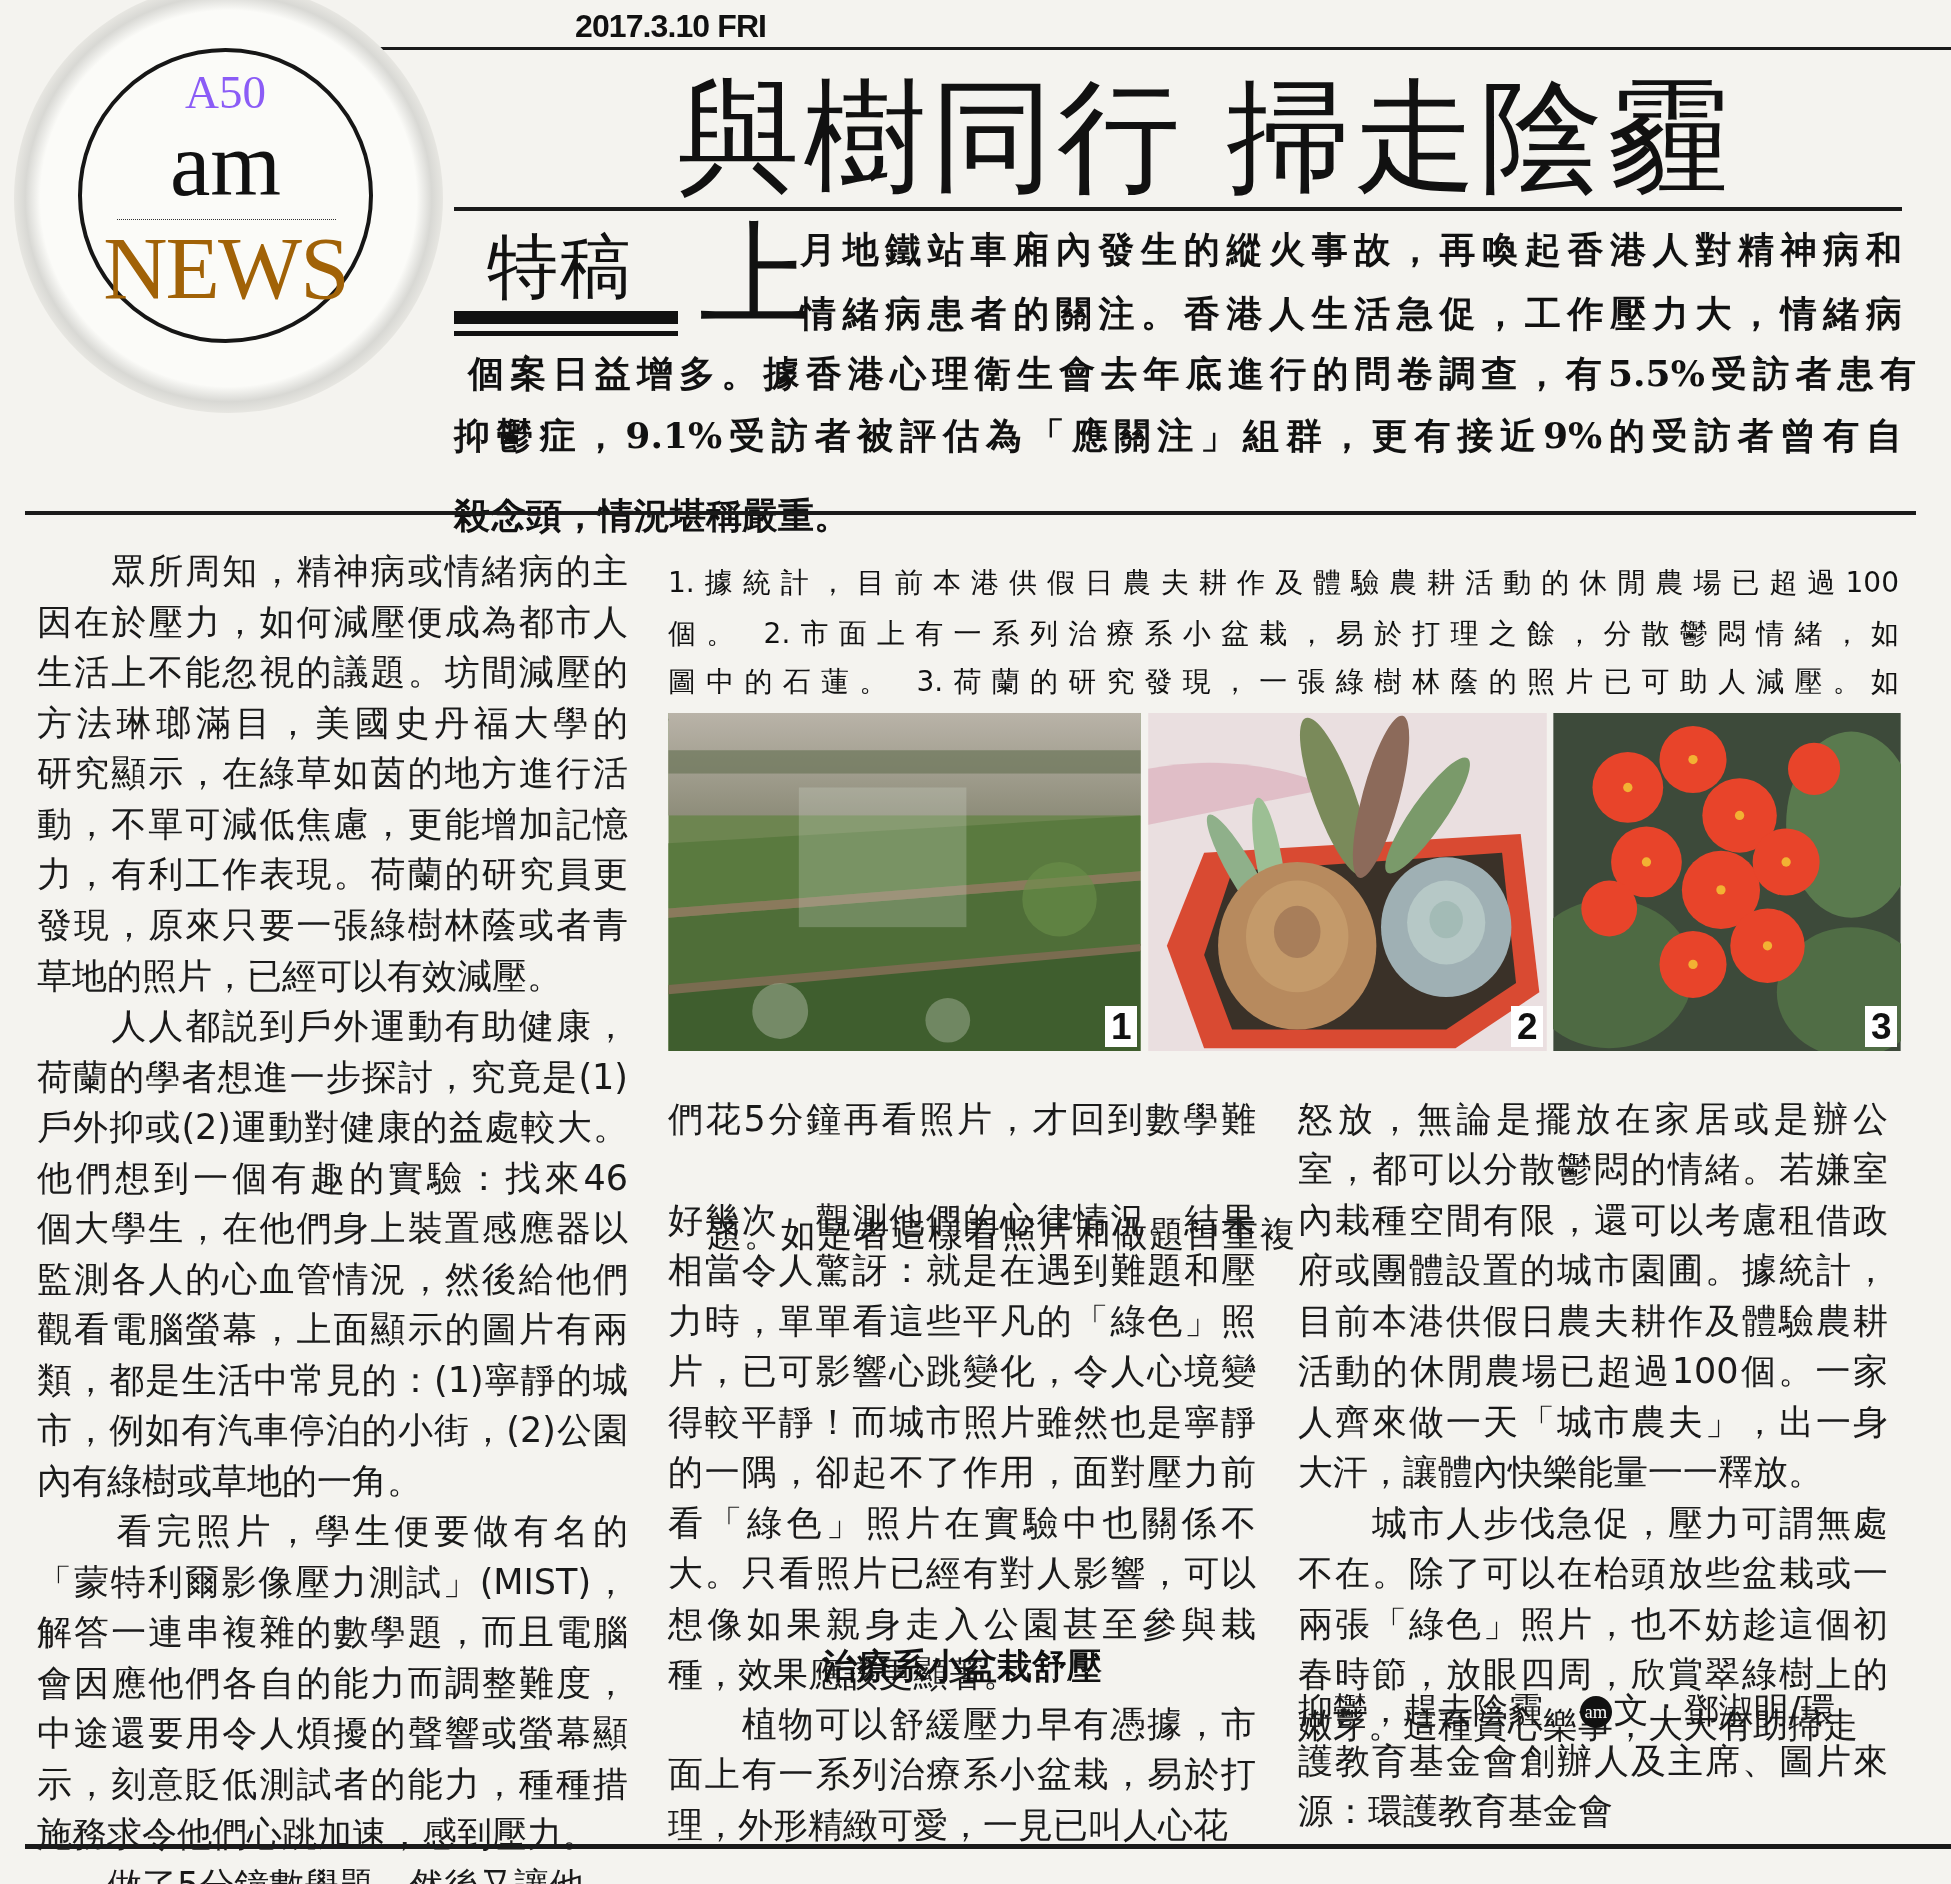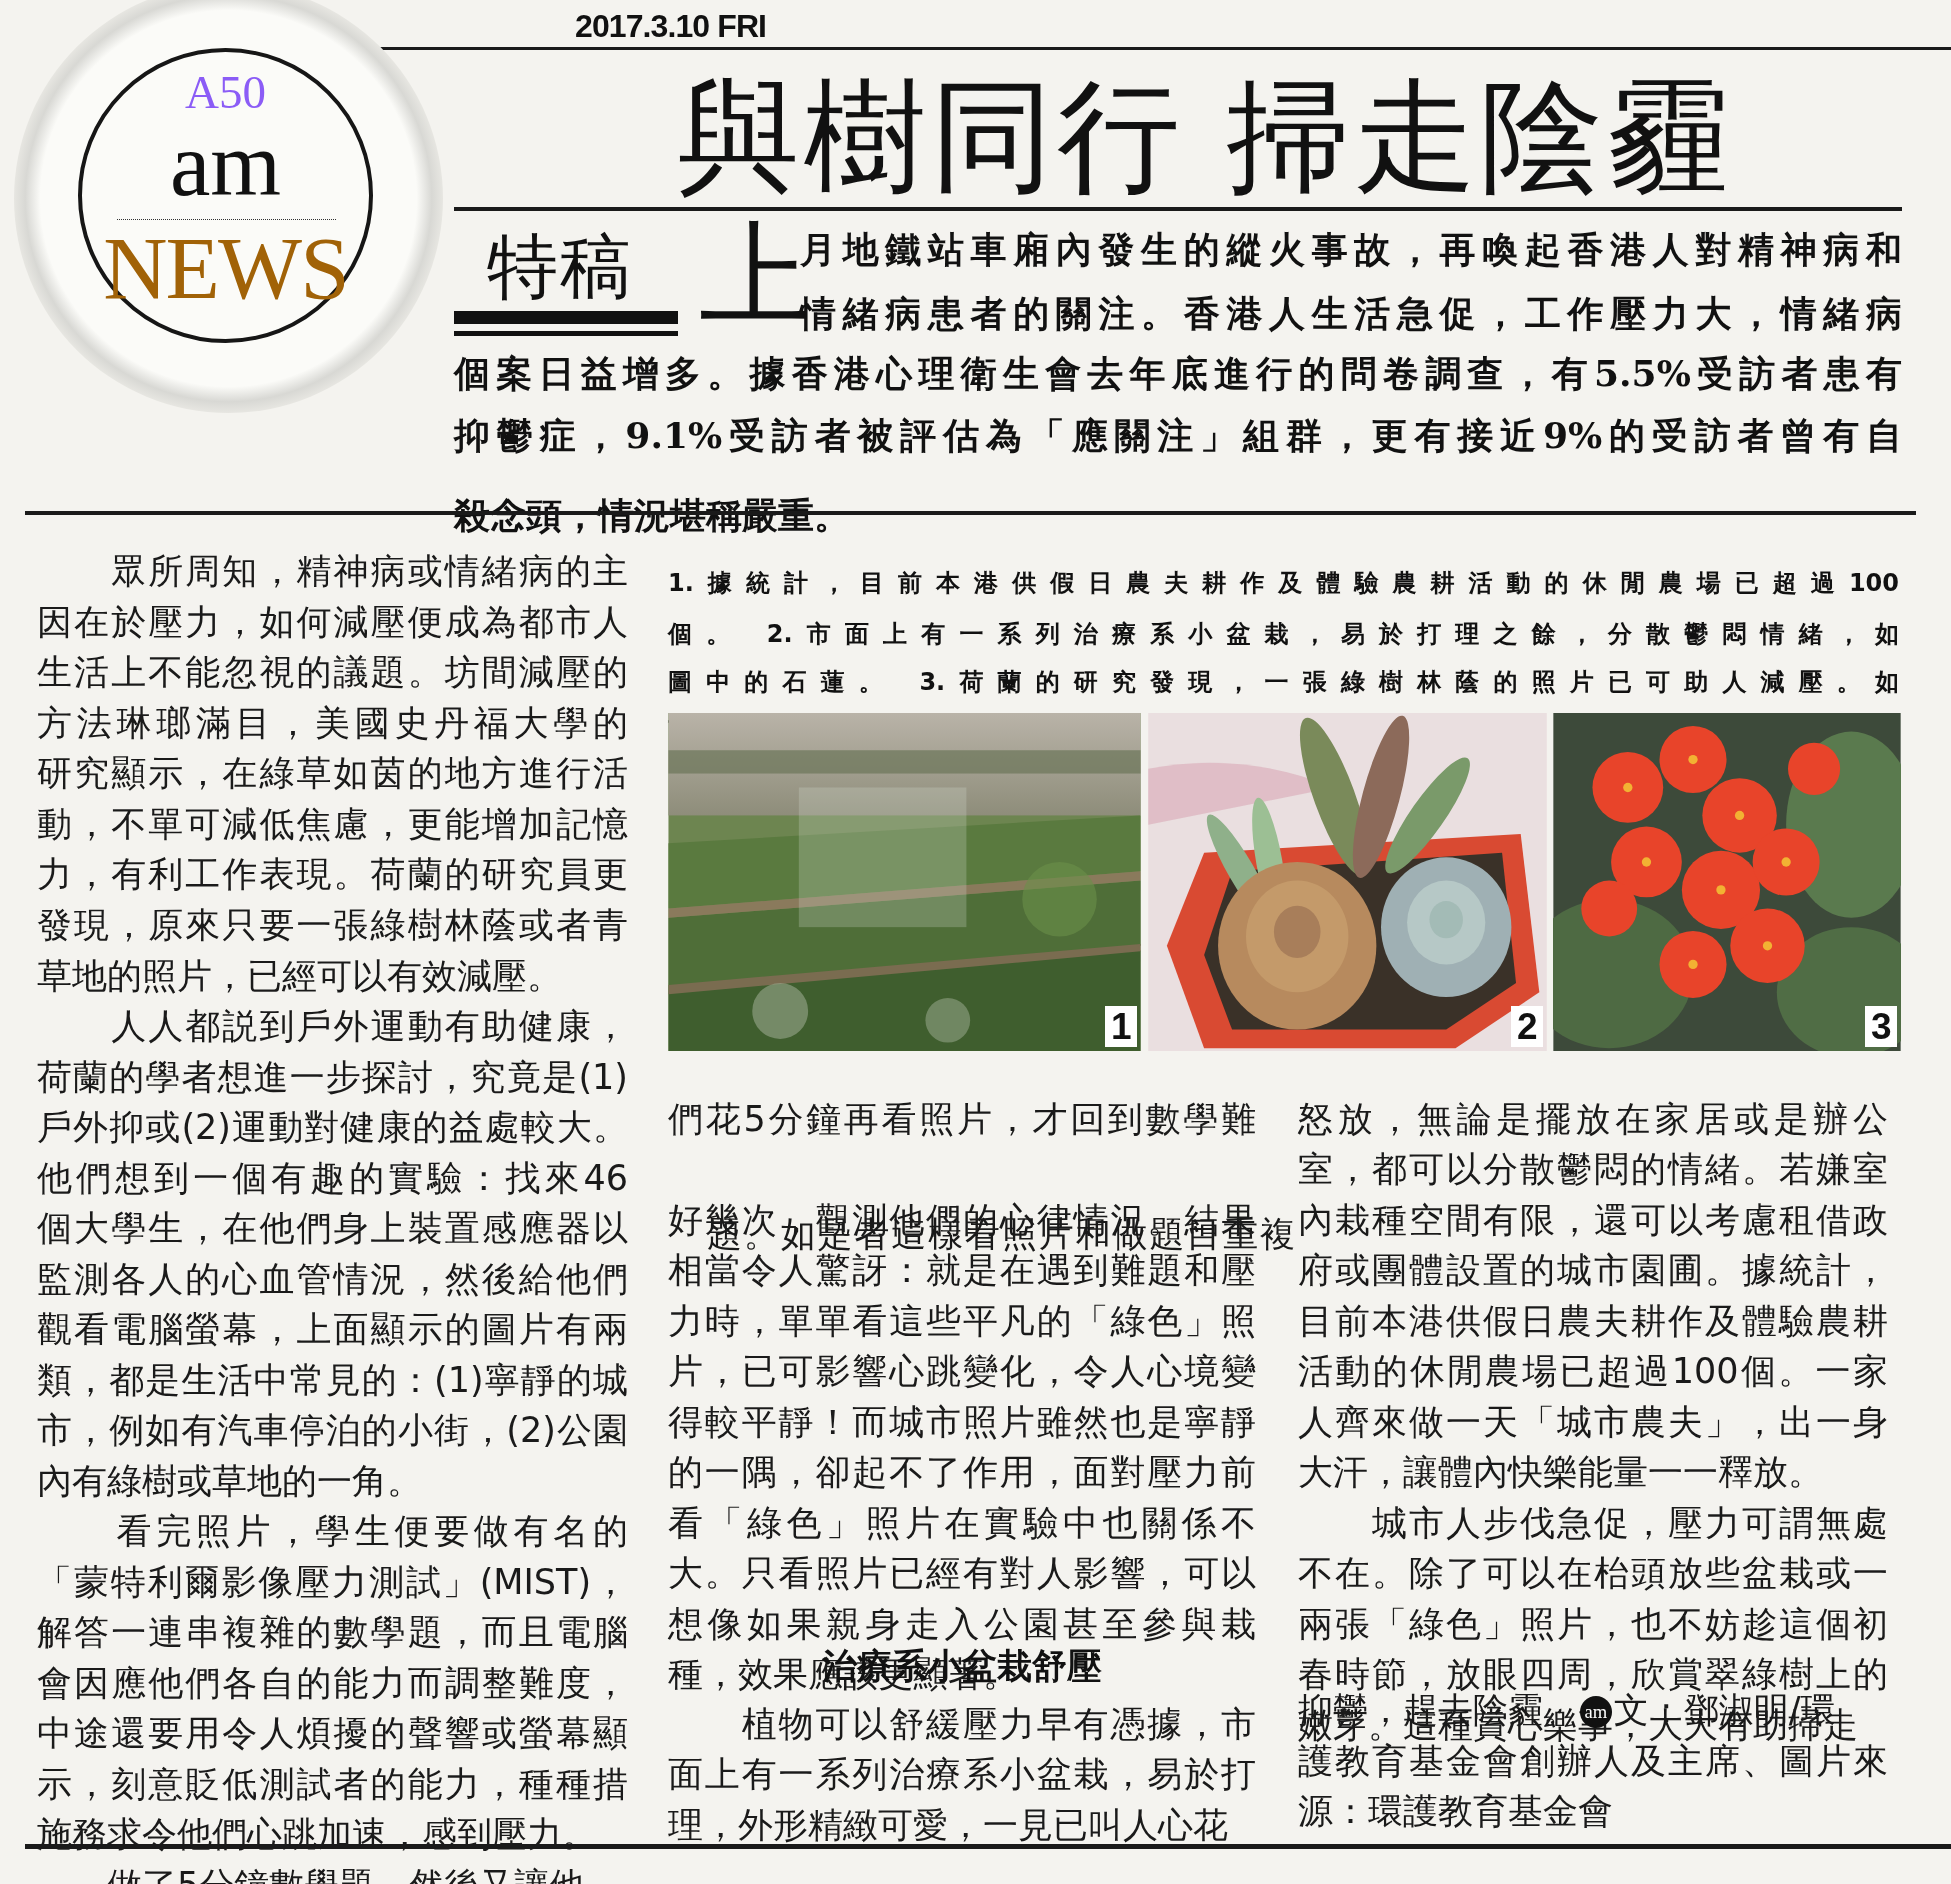--- a/index.html
+++ b/index.html
@@ -41,21 +41,21 @@
   .lead-line {
     font-size:36px; font-weight:bold; line-height:50px; white-space:nowrap; color:#111;
     font-family:"DejaVu Serif", serif;
   }
   .col-line {
     position:absolute; font-size:35px; line-height:50px; white-space:nowrap; color:#1a1a1a;
     display:flex; justify-content:space-between;
   }
   .col-line span { display:inline-block; }
   .caption-line {
-    position:absolute; font-size:24px; font-weight:bold; line-height:48px; white-space:nowrap; color:#111;
+    position:absolute; font-size:28px; font-weight:normal; line-height:48px; white-space:nowrap; color:#111;
     display:flex; justify-content:space-between;
   }
   .subhead { position:absolute; font-size:35px; font-weight:bold; color:#111; text-align:center; }
   .photo { position:absolute; overflow:hidden; }
   .photo-num {
     position:absolute; right:3.7px; bottom:3.7px; width:32px; height:41px; background:#fff;
     font-family:"Liberation Sans", sans-serif; font-weight:bold; font-size:37px; line-height:41px;
     text-align:center; color:#111;
   }
   .am-badge {
@@ -80,21 +80,21 @@
 <div class="abs headline">與樹同行 掃走陰霾</div>
 <div class="abs rule" style="left:454px; top:207px; width:1448px; height:3.7px;"></div>
 
 <div class="abs tegao">特稿</div>
 <div class="abs tegao-bar1"></div>
 <div class="abs tegao-bar2"></div>
 <div class="abs dropcap">上</div>
 
 <div class="abs lead-line" style="left:800px; top:224px; width:1102px; text-align:justify; text-align-last:justify;">月地鐵站車廂內發生的縱火事故，再喚起香港人對精神病和</div>
 <div class="abs lead-line" style="left:800px; top:288px; width:1102px; text-align:justify; text-align-last:justify;">情緒病患者的關注。香港人生活急促，工作壓力大，情緒病</div>
-<div class="abs lead-line" style="left:454px; top:348px; width:1448px; text-align:justify; text-align-last:justify;">個案日益增多。據香港心理衛生會去年底進行的問卷調查，有5.5%受訪者患有</div>
+<div class="abs lead-line" style="left:468px; top:348px; width:1448px; text-align:justify; text-align-last:justify;">個案日益增多。據香港心理衛生會去年底進行的問卷調查，有5.5%受訪者患有</div>
 <div class="abs lead-line" style="left:454px; top:410px; width:1448px; text-align:justify; text-align-last:justify;">抑鬱症，9.1%受訪者被評估為「應關注」組群，更有接近9%的受訪者曾有自</div>
 <div class="abs lead-line" style="left:454px; top:490px; width:746px;">殺念頭，情況堪稱嚴重。</div>
 
 <div class="abs rule" style="left:25px; top:511px; width:1891px; height:3.7px;"></div>
 
 <div id="left-col">
     <div class="col-line" style="left: 37px; top: 546px; width: 591px; display: block; text-align: justify; text-align-last: justify;">　　眾所周知，精神病或情緒病的主</div>
     <div class="col-line" style="left: 37px; top: 597px; width: 591px; display: block; text-align: justify; text-align-last: justify;">因在於壓力，如何減壓便成為都市人</div>
     <div class="col-line" style="left: 37px; top: 647px; width: 591px; display: block; text-align: justify; text-align-last: justify;">生活上不能忽視的議題。坊間減壓的</div>
     <div class="col-line" style="left: 37px; top: 698px; width: 591px; display: block; text-align: justify; text-align-last: justify;">方法琳瑯滿目，美國史丹福大學的</div>

